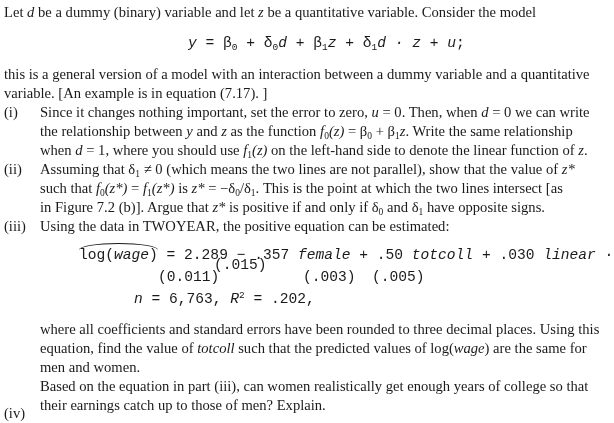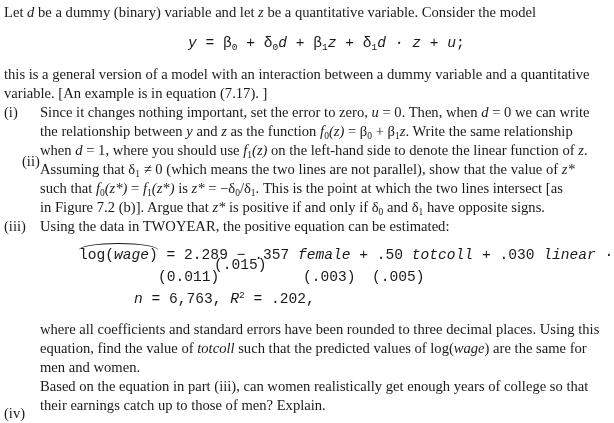--- a/index.html
+++ b/index.html
@@ -29,21 +29,21 @@
 <div class="line math" style="top:34px; left:188px;"><i>y</i><span> = β</span><sub>0</sub><span> + δ</span><sub>0</sub><i>d</i><span> + β</span><sub>1</sub><i>z</i><span> + δ</span><sub>1</sub><i>d · z</i><span> + </span><i>u</i><span>;</span></div>
 
 <div class="line" style="top:65px;">this is a general version of a model with an interaction between a dummy variable and a quantitative</div>
 <div class="line" style="top:84px;">variable. [An example is in equation (7.17). ]</div>
 
 <div class="lbl" style="top:103px;">(i)</div>
 <div class="line ind" style="top:103px;"><span>Since it changes nothing important, set the error to zero, </span><i>u</i><span> = 0. Then, when </span><i>d</i><span> = 0 we can write</span></div>
 <div class="line ind" style="top:122px;"><span>the relationship between </span><i>y</i><span> and </span><i>z</i><span> as the function </span><i>f</i><sub>0</sub><i>(z)</i><span> = β</span><sub>0</sub><span> + β</span><sub>1</sub><i>z</i><span>. Write the same relationship</span></div>
 <div class="line ind" style="top:141px;"><span>when </span><i>d</i><span> = 1, where you should use </span><i>f</i><sub>1</sub><i>(z)</i><span> on the left-hand side to denote the linear function of </span><i>z</i><span>.</span></div>
 
-<div class="lbl" style="top:152px;margin-left:18px;">(ii)</div>
+<div class="lbl" style="top:160px;">(ii)</div>
 <div class="line ind" style="top:160px;"><span>Assuming that δ</span><sub>1</sub><span> ≠ 0 (which means the two lines are not parallel), show that the value of </span><i>z*</i></div>
 <div class="line ind" style="top:179px;"><span>such that </span><i>f</i><sub>0</sub><i>(z*)</i><span> = </span><i>f</i><sub>1</sub><i>(z*)</i><span> is </span><i>z*</i><span> = −δ</span><sub>0</sub><span>/δ</span><sub>1</sub><span>. This is the point at which the two lines intersect [as</span></div>
 <div class="line ind" style="top:198px;"><span>in Figure 7.2 (b)]. Argue that </span><i>z*</i><span> is positive if and only if δ</span><sub>0</sub><span> and δ</span><sub>1</sub><span> have opposite signs.</span></div>
 
 <div class="lbl" style="top:217px;">(iii)</div>
 <div class="line ind" style="top:217px;">Using the data in TWOYEAR, the positive equation can be estimated:</div>
 
 <div class="line math" style="top:246px; left:79px;"><span class="hat"><span>log(</span><i>wage</i><span>)</span></span><span> = 2.289 − .357 </span><i>female</i><span> + .50 </span><i>totcoll</i><span> + .030 </span><i>linear · totcoll</i></div>
 
 <div class="line math" style="top:268px; left:158px;">(0.011)</div>

